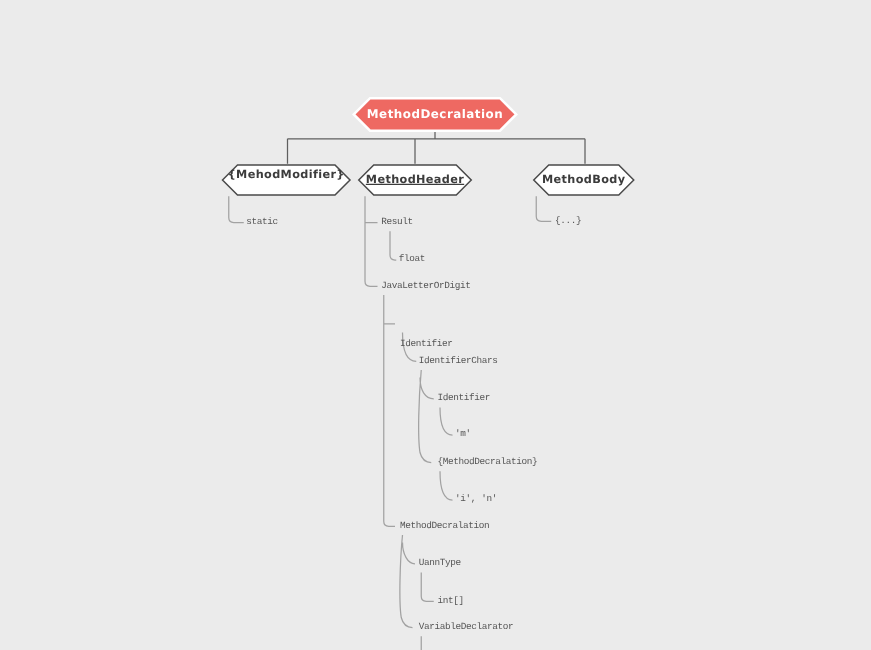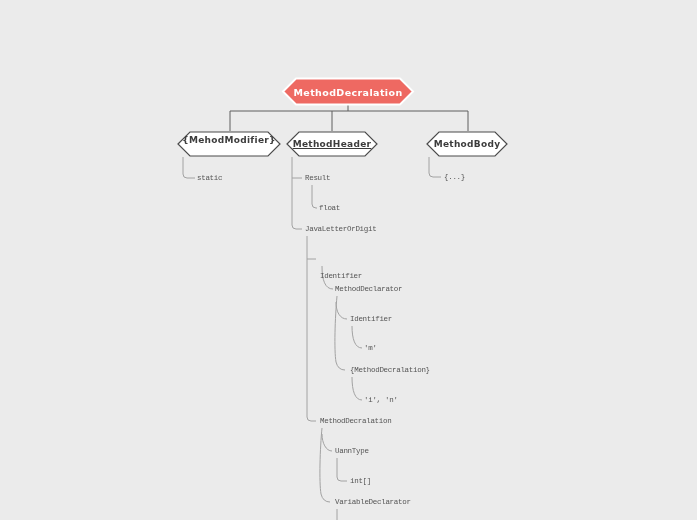--- a/index.html
+++ b/index.html
@@ -93,21 +93,21 @@
   <span class="hex-label" style="left:229px; top:140px;">{MehodModifier}</span>
   <span class="hex-label" style="left:332px; top:144px;text-decoration:underline;">MethodHeader</span>
   <span class="hex-label" style="left:467px; top:144px;">MethodBody</span>
 
   <span class="lbl" style="left:197px; top:178px;">static</span>
   <span class="lbl" style="left:444px; top:177px;">{...}</span>
   <span class="lbl" style="left:305px; top:178px;">Result</span>
   <span class="lbl" style="left:319px; top:208px;">float</span>
   <span class="lbl" style="left:305px; top:229px;">JavaLetterOrDigit</span>
   <span class="lbl" style="left:320px; top:276px;">Identifier</span>
-  <span class="lbl" style="left:335px; top:289px;">MethodDeclarator</span>
+  <span class="lbl" style="left:335px; top:289px;">IdentifierChars</span>
   <span class="lbl" style="left:350px; top:319px;">Identifier</span>
   <span class="lbl" style="left:364px; top:348px;">'m'</span>
   <span class="lbl" style="left:350px; top:370px;">{MethodDecralation}</span>
   <span class="lbl" style="left:364px; top:400px;">'i', 'n'</span>
   <span class="lbl" style="left:320px; top:421px;">MethodDecralation</span>
   <span class="lbl" style="left:335px; top:451px;text-align:right;">UannType</span>
   <span class="lbl" style="left:350px; top:481px;">int[]</span>
   <span class="lbl" style="left:335px; top:502px;">VariableDeclarator</span>
 
 </div>

